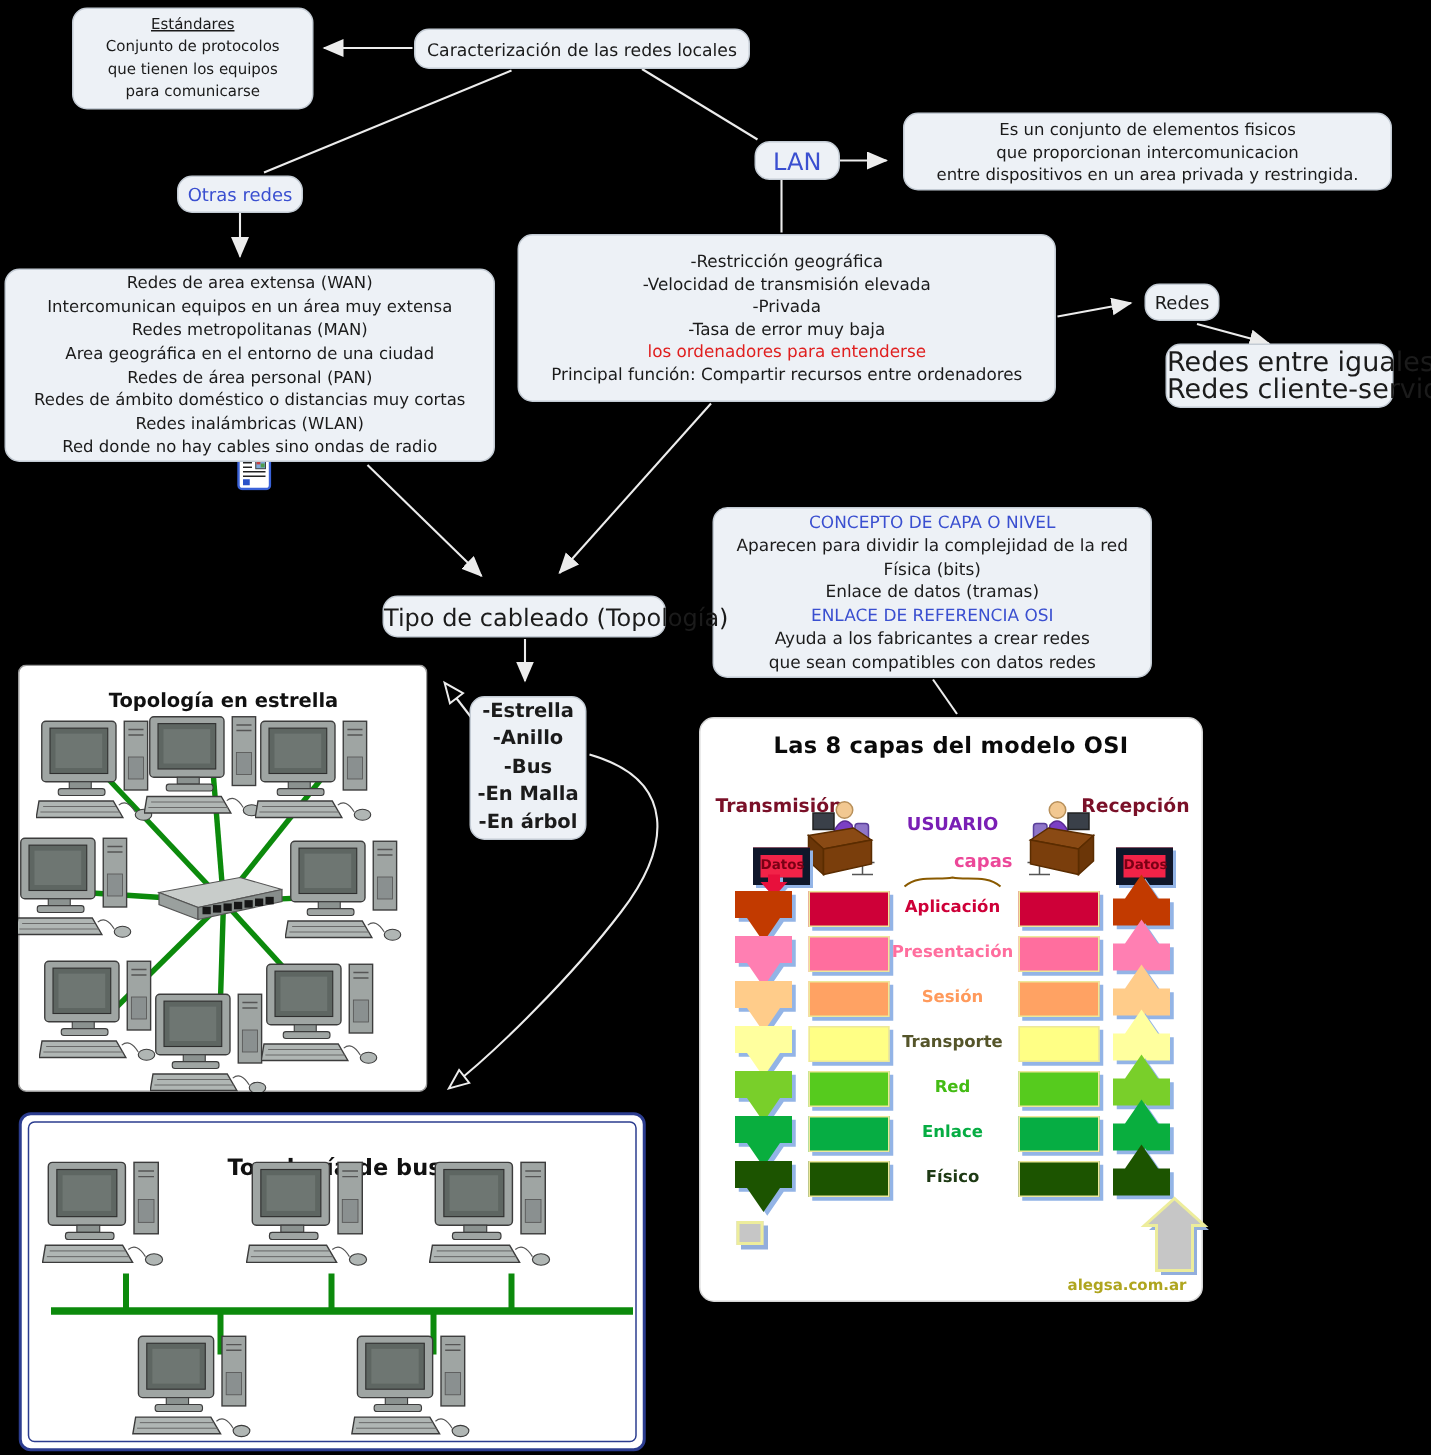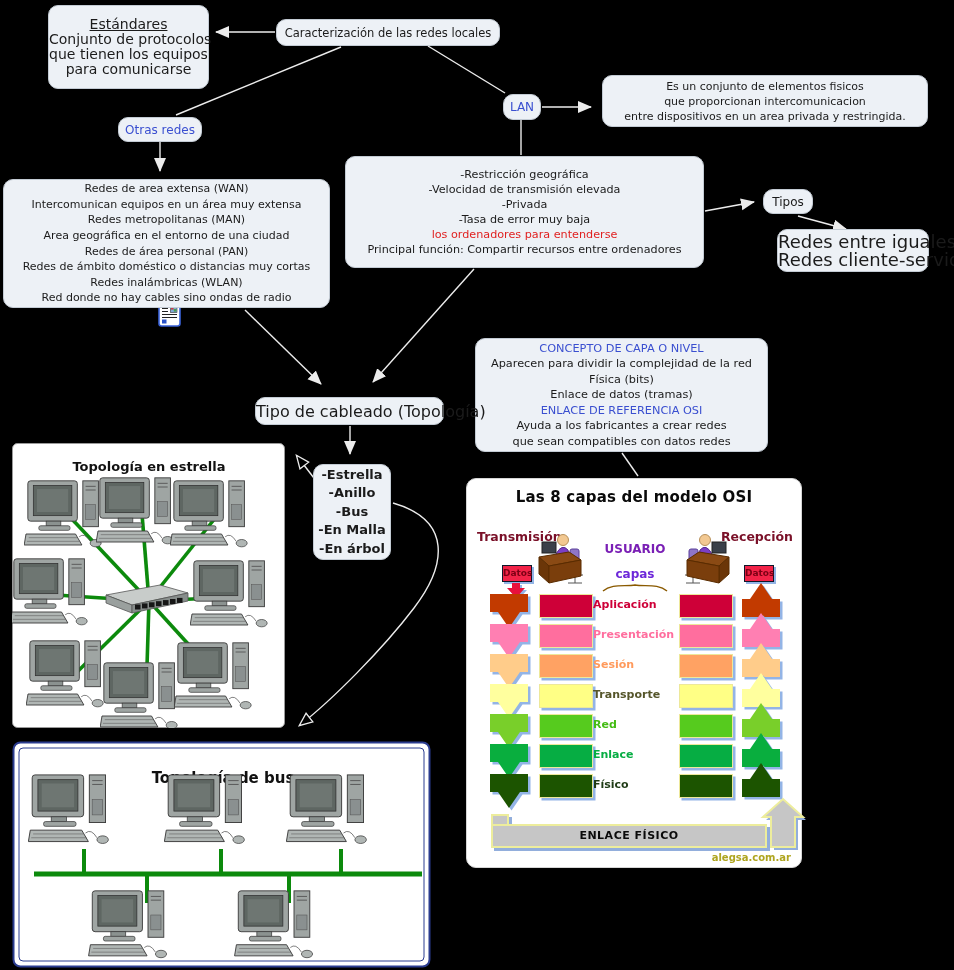--- a/index.html
+++ b/index.html
@@ -12,60 +12,60 @@
     position:absolute;background:#EDF1F6;border:1px solid #C3CBD4;border-radius:10px;
     text-align:center;box-sizing:border-box;display:flex;flex-direction:column;
     justify-content:center;z-index:2;
   }
   .ln{white-space:nowrap}
   .c-dark{color:#1b1b1b}
   .c-red{color:#E01F1F}
   .c-blue{color:#3A4FD0}
   .blue{color:#3A4FD0}
   
-  #n-estandares{left:48px;top:5px;width:161px;height:84px;font-size:14px;line-height:15px}
+  #n-estandares{left:48px;top:5px;width:161px;height:68px;font-size:10px;line-height:15px}
   #n-estandares .ttl{text-decoration:underline}
   #n-carac{left:276px;top:19px;width:224px;height:27px;font-size:11.5px}
   #n-otras{left:118px;top:117px;width:84px;height:25px;font-size:12px}
-  #n-lan{left:503px;top:94px;width:38px;height:26px;font-size:12px}
+  #n-lan{left:503px;top:94px;width:57px;height:26px;font-size:16px}
   #n-landef{left:602px;top:75px;width:326px;height:52px;font-size:11px;line-height:15px}
   #n-wan{left:3px;top:179px;width:327px;height:129px;font-size:11px;line-height:15.6px}
   #n-props{left:345px;top:156px;width:359px;height:112px;font-size:11.2px;line-height:15.1px}
   #n-tipos{left:763px;top:189px;width:50px;height:25px;font-size:12px}
   #n-tiposdef{left:777px;top:229px;width:152px;height:43px;font-size:18px;line-height:18px}
   #n-capa{left:475px;top:338px;width:293px;height:114px;font-size:11.3px;line-height:15.4px}
   #n-cable{left:255px;top:397px;width:189px;height:28px;font-size:16px}
   #n-topo{left:313px;top:464px;width:78px;height:96px;font-size:13px;line-height:18.5px;font-weight:bold}
   
   .img-abs{position:absolute;z-index:1}
   
   #osi{position:absolute;left:466px;top:478px;width:336px;height:390px;background:#fff;
        border-radius:10px;z-index:1;border:1px solid #d5d5d5;box-sizing:border-box}
   .osi-title{position:absolute;top:9px;left:0;right:0;text-align:center;font-weight:bold;
              font-size:15px;color:#0a0a0a;letter-spacing:.2px}
   .osi-side{position:absolute;top:50px;font-weight:bold;font-size:12.5px;color:#7A1028}
   .osi-side.l{left:10px}
   .osi-side.r{right:8px}
   .osi-usuario{position:absolute;left:128px;width:80px;top:63px;text-align:center;
                font-weight:bold;font-size:12px;color:#7A1FB5}
-  .osi-capas{position:absolute;left:128px;width:80px;top:88px;text-align:center;
-             font-weight:bold;font-size:12px;color:#6d28d9}
+  .osi-capas{position:absolute;left:128px;width:80px;top:88px;text-align:right;
+             font-weight:bold;font-size:12px;color:#ec4899}
   .brace{position:absolute;left:135px;top:102px}
   .datos{position:absolute;top:86px;width:28px;height:15px;background:#F22348;color:#7A0014;
          font-size:9px;font-weight:bold;text-align:center;line-height:15px;
-         border:1px solid #0f172a;box-shadow:2px 2px 0 #93B4E6}
+         border:5px solid #0f172a;box-shadow:2px 2px 0 #93B4E6}
   .datos.l{left:35px}
   .datos.r{left:277px}
   .mini-arrow{position:absolute;left:39px;top:104px}
   .person{position:absolute;top:50px}
   .person.l{left:70px}
   .person.r{left:212px}
   .osi-box{position:absolute;width:54px;height:24px;border:1px solid #EDE89A;
            box-shadow:2.5px 2.5px 0 #93B4E6;box-sizing:border-box}
-  .osi-label{position:absolute;left:126px;width:84px;font-weight:bold;font-size:11px}
+  .osi-label{position:absolute;left:126px;width:84px;text-align:center;font-weight:bold;font-size:11px}
   .osi-arrow{position:absolute;width:45px;height:37px}
   .osi-arrow svg{overflow:visible;display:block}
   #bar{position:absolute;left:24px;top:345px;width:272px;height:20px;background:#C6C6C6;
        border:2px solid #EDED9C;box-shadow:3px 3px 0 #92AEDC;font-weight:bold;font-size:11px;
        line-height:20px;text-align:center;color:#0a0a0a;letter-spacing:.5px;box-sizing:content-box}
   #bar-tab{position:absolute;left:24px;top:335px;width:14px;height:12px;background:#C6C6C6;
        border:2px solid #EDED9C;box-shadow:3px 3px 0 #92AEDC}
   #bar-arrow{position:absolute;left:294px;top:318px}
   .credit{position:absolute;right:10px;top:373px;font-size:10px;font-weight:bold;color:#AFA51F}
   svg text{font-family:"DejaVu Sans","Liberation Sans",sans-serif}
@@ -166,21 +166,21 @@
       <div class="ln c-dark">-Restricción geográfica</div>
       <div class="ln c-dark">-Velocidad de transmisión elevada</div>
       <div class="ln c-dark">-Privada</div>
       <div class="ln c-dark">-Tasa de error muy baja</div>
       <div class="ln c-red">los ordenadores para entenderse</div>
       <div class="ln c-dark">Principal función: Compartir recursos entre ordenadores</div>
     </div>
 </div>
 
 <div class="node" id="n-tipos">
-  <div class="ln">Tipos</div>
+  <div class="ln">Redes</div>
 </div>
 
 <div class="node" id="n-tiposdef">
   <div>
       <div class="ln">Redes entre iguales (p2p)</div>
       <div class="ln">Redes cliente-servidor</div>
     </div>
 </div>
 
 <div class="node" id="n-capa">
@@ -418,19 +418,18 @@
       <div class="osi-box" style="left:212px;top:295px;background:#1C5400"></div>
       <div class="osi-arrow" style="left:273px;top:284px">
         <svg width="43" height="35" style="overflow:visible">
           <path d="M2 34 H40 V16 H32 L21 0 L10 16 H2 Z" transform="translate(2.5,2.5)" fill="#93B4E6"></path>
           <path d="M2 34 H40 V16 H32 L21 0 L10 16 H2 Z" fill="#1C5400"></path>
         </svg>
       </div>
     </div>
 
   <div id="bar-tab"></div>
-  <div id="bar">ENLACE FÍSICO</div>
   <svg id="bar-arrow" width="46" height="52" style="overflow:visible">
     <polygon points="13,53 13,23 5,23 25,5 45,23 37,23 37,53" fill="#92AEDC"></polygon>
     <polygon points="10,50 10,20 2,20 22,2 42,20 34,20 34,50" fill="#C6C6C6" stroke="#EDED9C" stroke-width="2"></polygon>
   </svg>
   <div class="credit">alegsa.com.ar</div>
 </div>
 
 </body></html>

